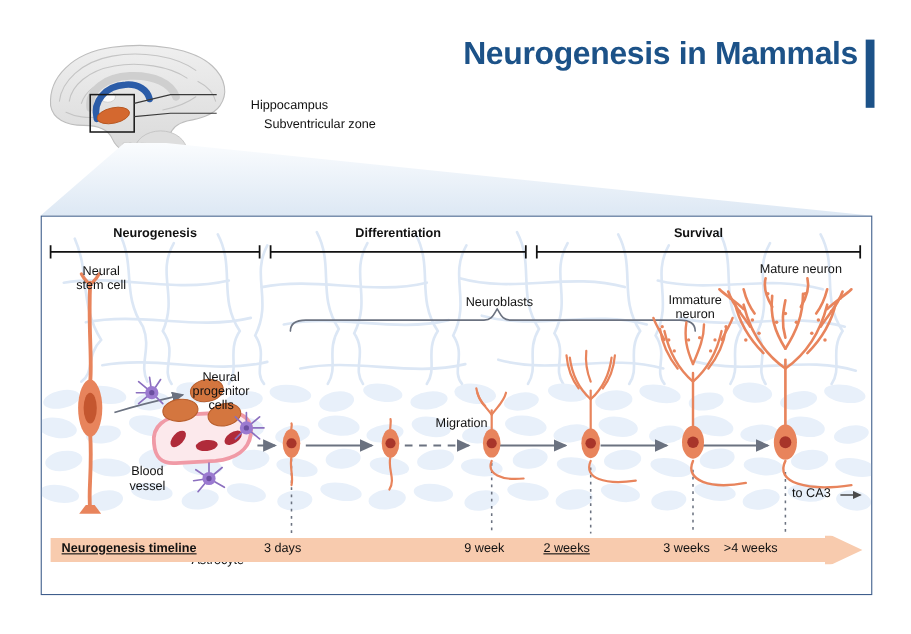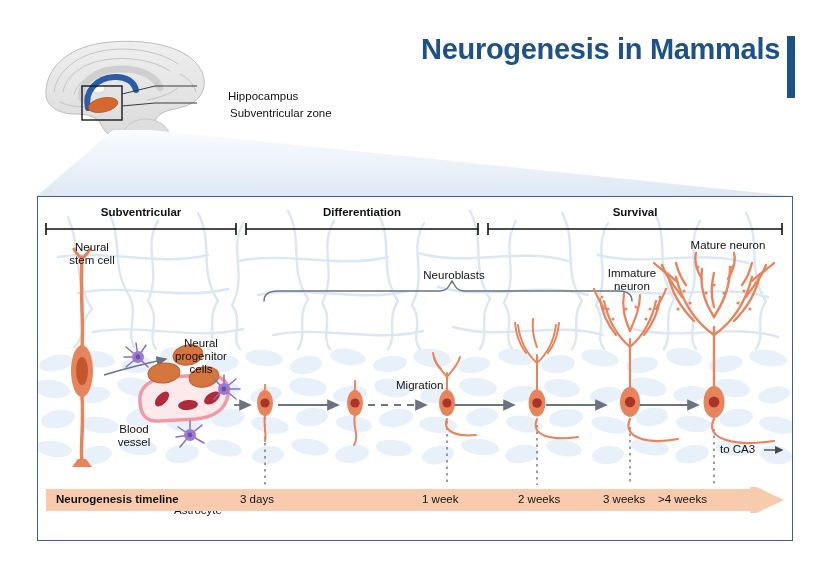--- a/index.html
+++ b/index.html
@@ -26,21 +26,21 @@
   #panel-bg{position:absolute;left:0;top:0;width:100%;height:100%;}
 
   .stage-label{position:absolute;font-size:11.5px;font-weight:bold;color:#111;
                text-align:center;white-space:nowrap;}
   .cell-label{position:absolute;font-size:11.5px;color:#111;text-align:center;
               line-height:1.15;white-space:nowrap;}
   .mig-label{position:absolute;font-size:11.5px;color:#111;white-space:nowrap;}
 
   #timeline{position:absolute;left:0;bottom:27px;width:754px;height:26px;}
   .tl-text{position:absolute;font-size:11.5px;color:#111;white-space:nowrap;}
-  .tl-title{font-weight:bold;}
+  .tl-title{font-weight:bold;text-decoration:underline;}
 </style>
 </head>
 <body>
 
 <div id="header">
 
   <div id="brain-wrap">
     <svg width="340" height="130" viewBox="0 0 340 130">
       <defs>
         <linearGradient id="brainG" x1="0" y1="0" x2="0" y2="1">
@@ -81,21 +81,21 @@
       <ellipse cx="73" cy="71" rx="15" ry="7" transform="rotate(-12 73 71)" fill="#D4682F" stroke="#B4541F" stroke-width="0.8"></ellipse>
 
       <rect x="52" y="52" width="40" height="34" fill="none" stroke="#1a1a1a" stroke-width="1.4"></rect>
 
       <g stroke="#3a3a3a" stroke-width="1" fill="none">
         <path d="M92,60 L125,52 L167,52"></path>
         <path d="M92,72 L125,69 L167,69"></path>
       </g>
     </svg>
     <div class="lead-label" style="left:198px;top:56px;">Hippocampus</div>
-    <div class="lead-label" style="left:200px;top:73px;">Subventricular zone</div>
+    <div class="lead-label" style="left:210px;top:73px;">Subventricular zone</div>
   </div>
 
   <div id="title-block">
     <div id="main-title">Neurogenesis in Mammals</div>
   </div>
   <div id="title-bar"></div>
 </div>
 
 <div id="funnel">
   <svg width="828" height="68" viewBox="0 0 828 68">
@@ -404,21 +404,21 @@
 
       <line x1="726" y1="253" x2="744" y2="253" stroke="#4a4a4a" stroke-width="1.4" marker-end="url(#ahD)"></line>
       <defs>
         <marker id="ahD" markerWidth="6" markerHeight="6" refX="5" refY="2.8" orient="auto">
           <path d="M0,0 L6,2.8 L0,5.6 Z" fill="#4a4a4a"></path>
         </marker>
       </defs>
     </g>
   </svg>
 
-  <div class="stage-label" style="left:8px;top:9px;width:190px;">Subventricular</div>
+  <div class="stage-label" style="left:8px;top:9px;width:190px;">Neurogenesis</div>
   <div class="stage-label" style="left:208px;top:9px;width:232px;">Differentiation</div>
   <div class="stage-label" style="left:450px;top:9px;width:294px;">Survival</div>
 
   <div class="cell-label" style="left:14px;top:44px;width:80px;">Neural<br>stem cell</div>
 
   <div class="cell-label" style="left:118px;top:140px;width:90px;">Neural<br>progenitor<br>cells</div>
 
   <div class="cell-label" style="left:66px;top:226px;width:60px;">Blood<br>vessel</div>
 
   <div class="cell-label" style="left:122px;top:262px;width:76px;margin-top:45px;">Astrocyte</div>
@@ -432,18 +432,18 @@
   <div class="cell-label" style="left:638px;top:42px;width:104px;">Mature neuron</div>
 
   <div class="mig-label" style="left:682px;top:246px;">to CA3</div>
 
   <div id="timeline">
     <svg width="754" height="26" viewBox="0 0 754 26">
       <path d="M8,2 L712,2 L712,-3 L746,13 L712,29 L712,24 L8,24 Z" fill="#F8CBAE"></path>
     </svg>
     <div class="tl-text tl-title" style="left:18px;top:6px;">Neurogenesis timeline</div>
     <div class="tl-text" style="left:202px;top:6px;">3 days</div>
-    <div class="tl-text" style="left:384px;top:6px;">1 week</div>
-    <div class="tl-text" style="left:480px;top:6px;">2 weeks</div>
+    <div class="tl-text" style="left:384px;top:6px;">9 week</div>
+    <div class="tl-text" style="left:456px;top:6px;text-decoration:underline;">2 weeks</div>
     <div class="tl-text" style="left:565px;top:6px;">3 weeks</div>
     <div class="tl-text" style="left:620px;top:6px;">&gt;4 weeks</div>
   </div>
 </div>
 
 </body></html>

